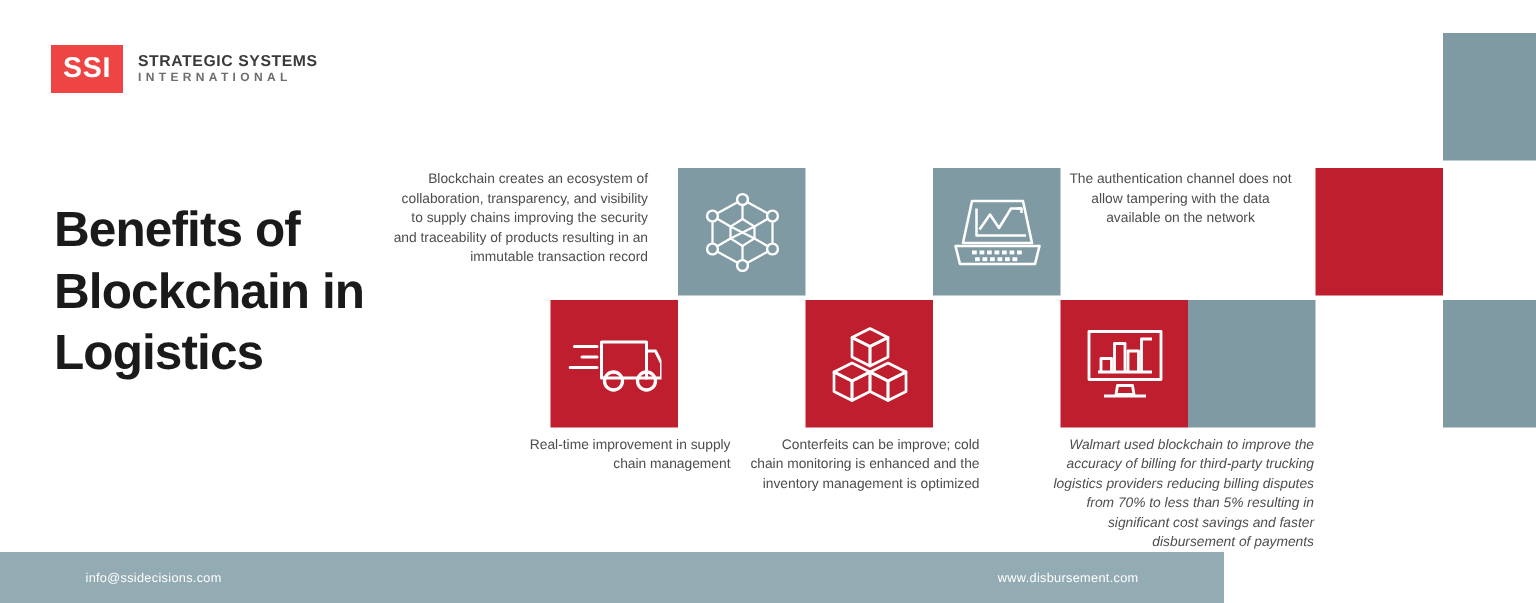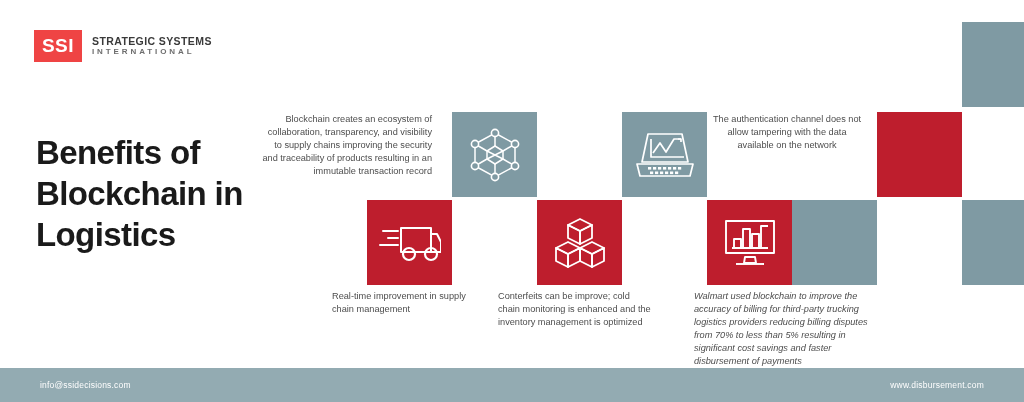--- a/index.html
+++ b/index.html
@@ -36,27 +36,27 @@
   .cell.slate { background:#7F9AA3; }
   .cell.red   { background:#BE1E2D; }
   .cell svg { position:absolute; left:50%; top:50%; transform:translate(-50%,-50%); }
 
   
   .caption {
     position:absolute; font-size:9.2px; line-height:1.42; color:#4d4d4d;
   }
   .caption.r { text-align:right; }
   .caption.l { text-align:center; }
-  .caption.c { text-align:left; }
+  .caption.c { text-align:right; }
 
   
   #footer {
-    position:absolute; left:0; bottom:0; width:1024px; height:34px;
+    position:absolute; left:0; bottom:0; width:816px; height:34px;
     background:#93ABB2; display:flex; align-items:center;
-    justify-content:space-between; padding:0 40px;
+    justify-content:space-between; padding:0 57px;
   }
   #footer span { font-size:8.5px; color:#ffffff; letter-spacing:0.2px; }
 </style>
 </head>
 <body>
 
 <div id="logo">
   <div id="logo-mark">SSI</div>
   <div id="logo-text">
     <div id="logo-line1">STRATEGIC SYSTEMS</div>

